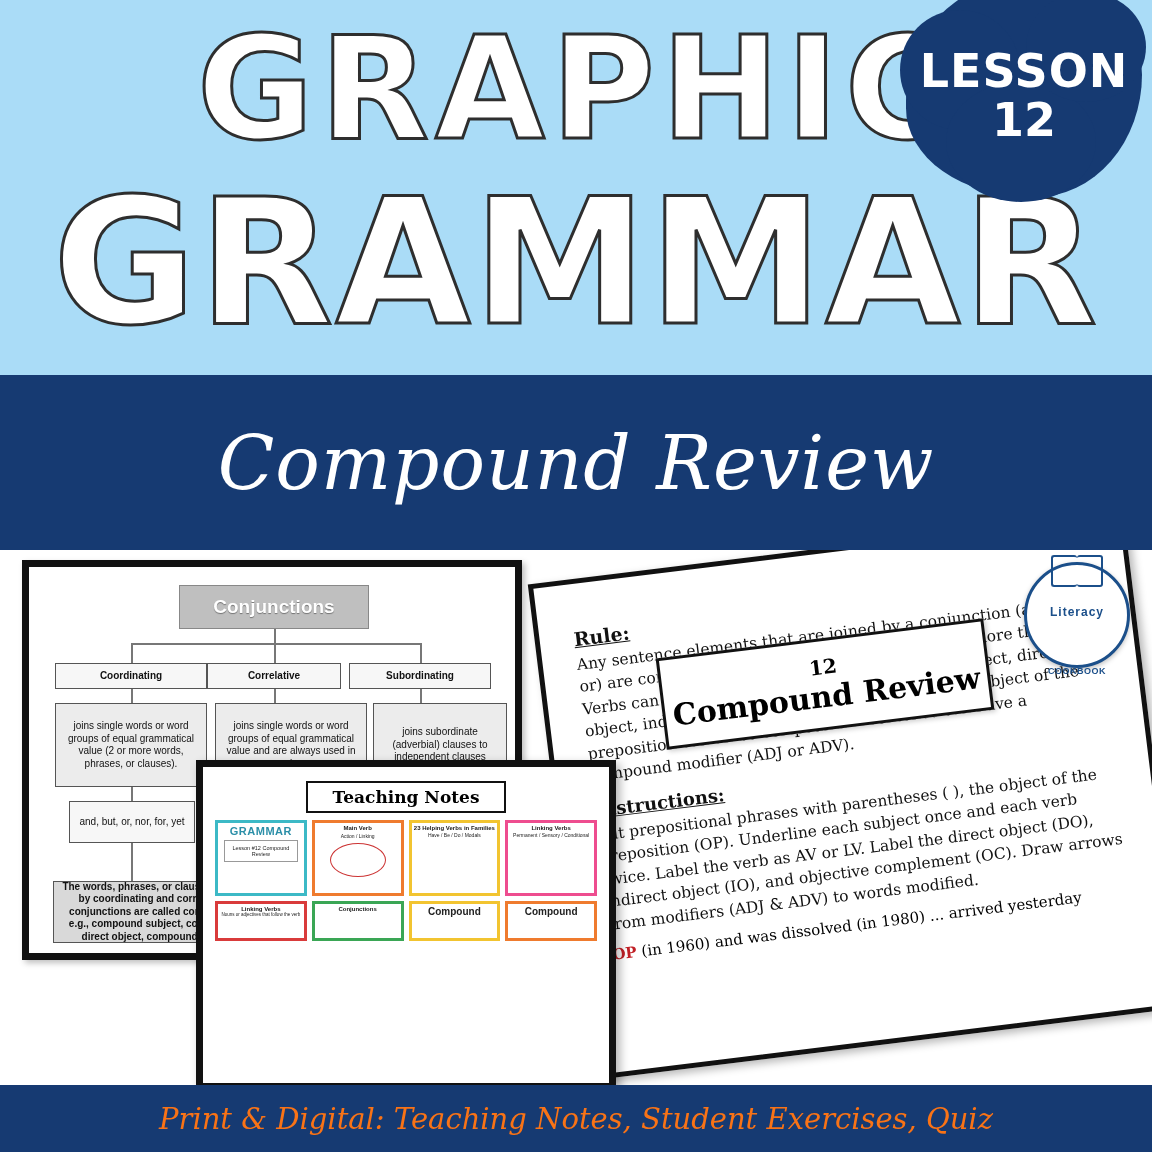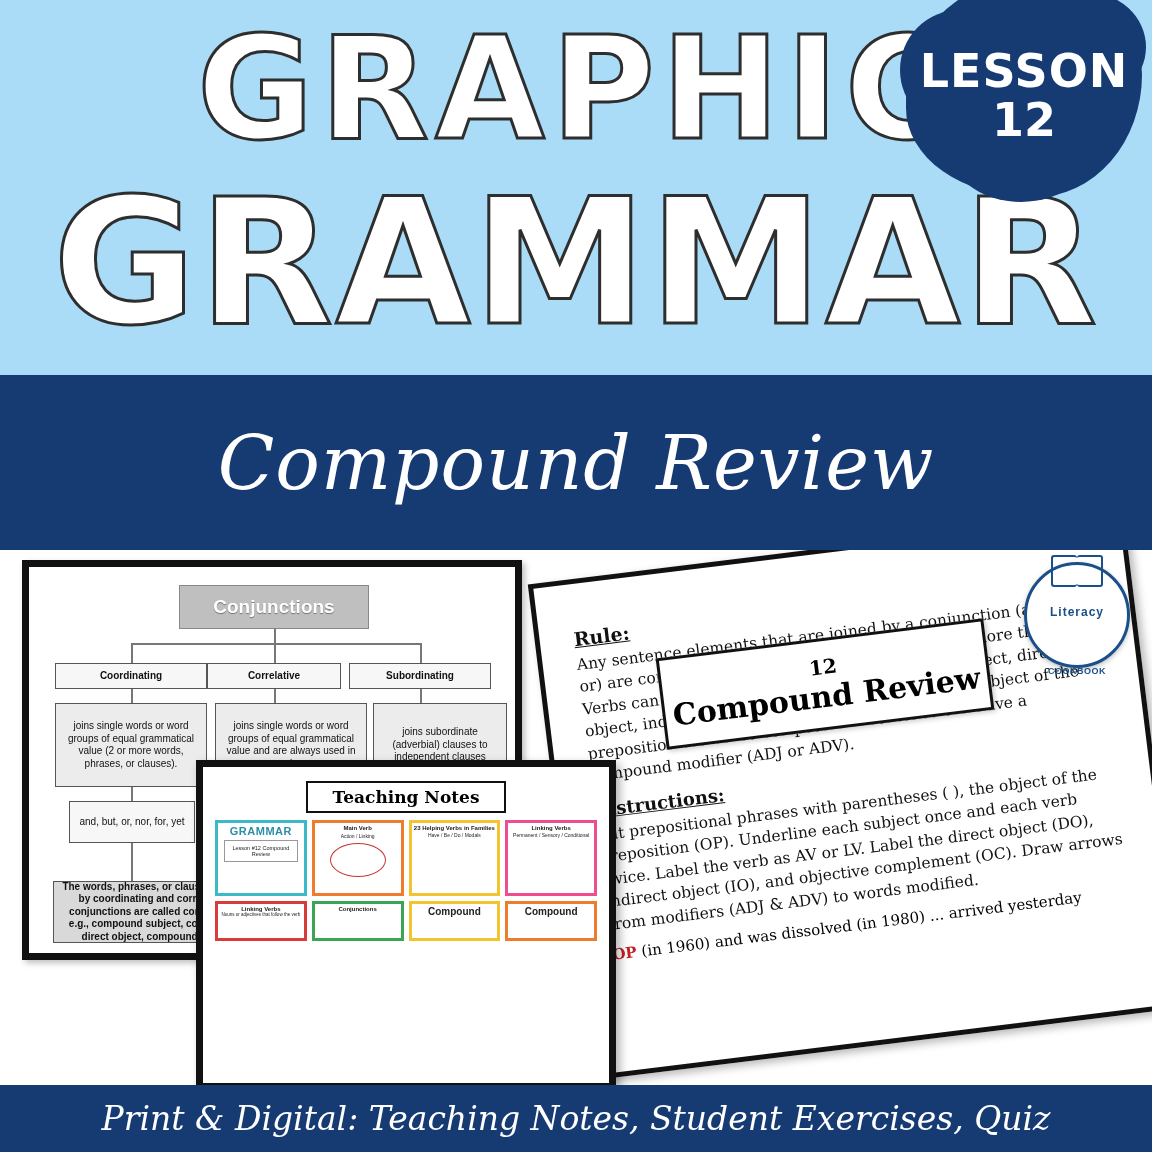--- a/index.html
+++ b/index.html
@@ -223,24 +223,24 @@
   .logo .l1 { font-size:12px; font-weight:bold; color:#1b4f8a; letter-spacing:1px; margin-top:3px;}
   .logo .l2 { font-size:9px; font-weight:bold; color:#1b4f8a; letter-spacing:.5px;}
 
   
   .footer {
     position:absolute; left:0; top:1085px; width:1152px; height:67px;
     background:#163a72;
     display:flex; align-items:center; justify-content:center;
   }
   .footer-text {
-    color:#ffffff;
+    color:#f97316;
     font-family:"DejaVu Serif", serif;
     font-style:italic;
-    font-size:33px;
+    font-size:29px;
     white-space:nowrap;
   }
 </style>
 </head>
 <body>
 
 <div class="top-banner">
   <div class="title-line title-graphic">Graphic</div>
   <div class="title-line title-grammar">Grammar</div>
 </div>

